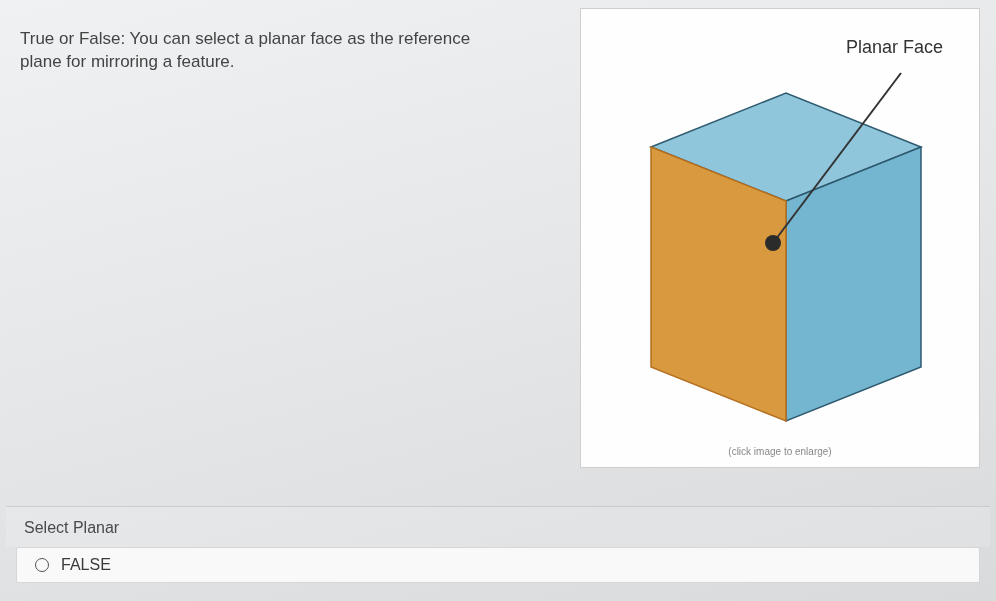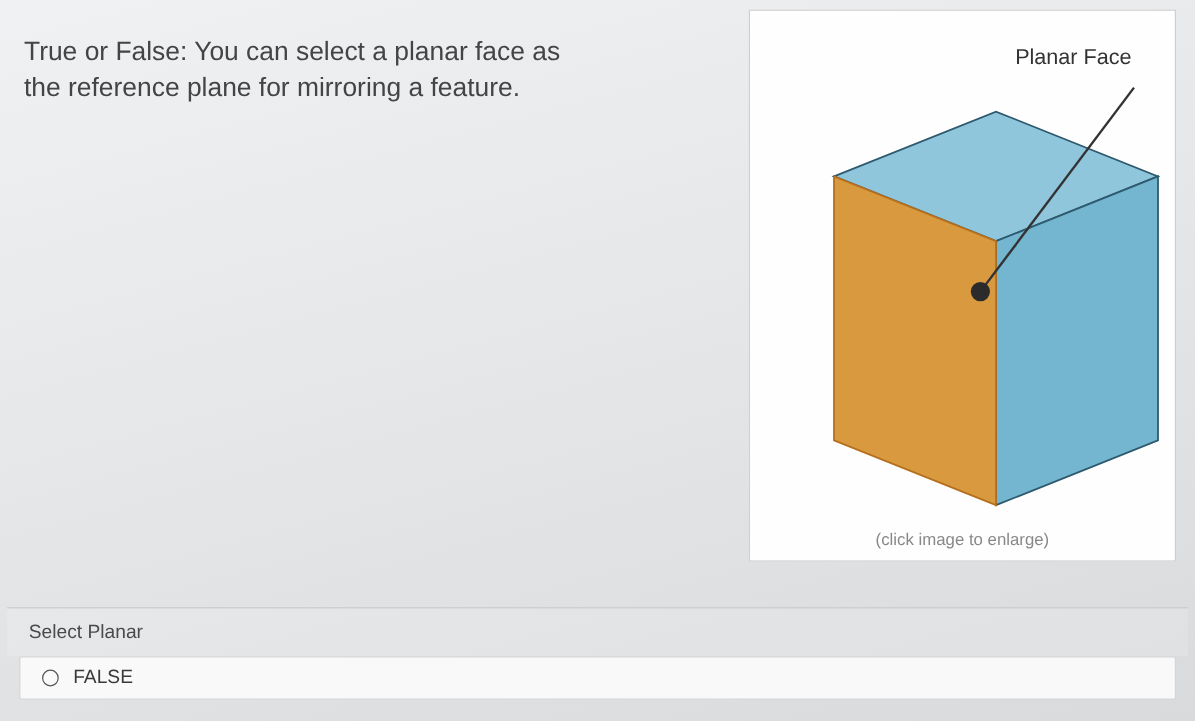--- a/index.html
+++ b/index.html
@@ -10,29 +10,29 @@
       background: linear-gradient(165deg, #f0f1f2 0%, #e4e6e8 50%, #d8dadc 100%);
       color: #3a3a3a;
       overflow: hidden;
       position: relative;
     }
     .question-text {
       position: absolute;
       top: 28px;
       left: 20px;
       max-width: 480px;
-      font-size: 22px;
+      font-size: 17px;
       line-height: 1.35;
       color: #444;
     }
     .figure-panel {
       position: absolute;
       top: 8px;
       right: 16px;
-      width: 356px;
+      width: 400px;
       height: 460px;
       background: #fefefe;
       border: 1px solid #cfcfcf;
       padding: 8px;
     }
     .figure-label {
       position: absolute;
       top: 28px;
       right: 36px;
       font-size: 18px;
@@ -44,21 +44,21 @@
       left: 20px;
       width: 360px;
       height: 380px;
     }
     .click-hint {
       position: absolute;
       bottom: 10px;
       left: 0;
       right: 0;
       text-align: center;
-      font-size: 14px;
+      font-size: 10px;
       color: #888;
     }
     .answer-area {
       position: absolute;
       left: 6px;
       right: 6px;
       bottom: 0;
       border-top: 1px solid #c9cbcd;
     }
     .select-answer-header {

